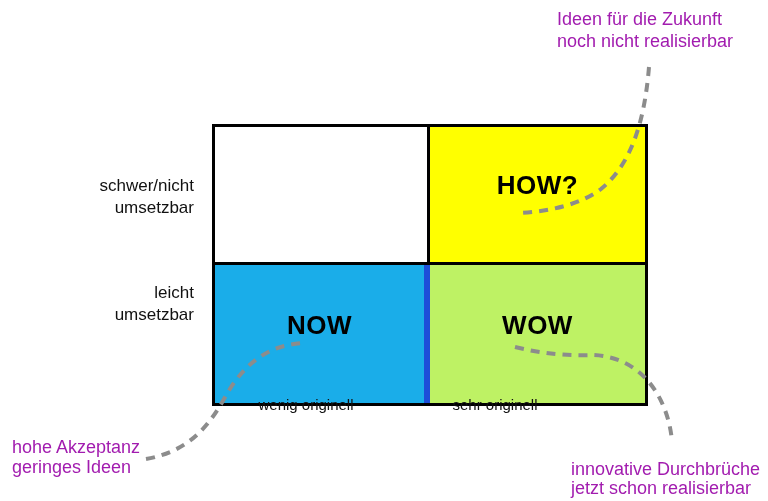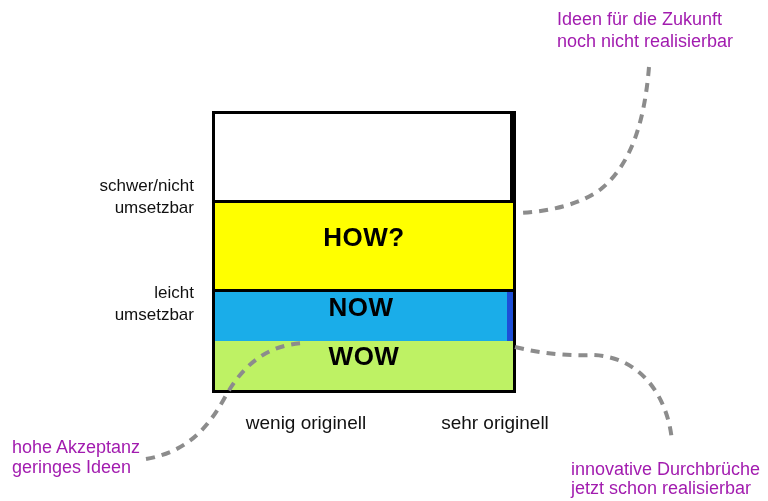--- a/index.html
+++ b/index.html
@@ -12,27 +12,27 @@
     width: 768px;
     height: 501px;
     background: #ffffff;
     overflow: hidden;
   }
 
   
   .matrix {
     position: absolute;
     left: 212px;
-    top: 111px;
-    width: 304px;
+    top: 124px;
+    width: 436px;
     height: 282px;
     border: 3px solid #000;
     box-sizing: border-box;
     display: grid;
-    grid-template-columns: 1fr;
+    grid-template-columns: 1fr 1fr;
     grid-template-rows: 1fr 1fr;
   }
   .quadrant {
     display: flex;
     align-items: center;
     justify-content: center;
     box-sizing: border-box;
   }
   .q-tl { border-right: 3px solid #000; border-bottom: 3px solid #000; }
   .q-tr { border-bottom: 3px solid #000; }
@@ -53,23 +53,23 @@
     text-align: right;
     font-size: 17px;
     line-height: 22px;
     color: #111;
   }
   .row-label.top { top: 175px; }
   .row-label.bottom { top: 282px; }
 
   .col-label {
     position: absolute;
-    top: 412px;
+    top: 396px;
     text-align: center;
-    font-size: 19px;
+    font-size: 15px;
     color: #111;
   }
   .col-label.left  { left: 212px; width: 188px; }
   .col-label.right { left: 400px; width: 190px; }
 
   
   .annotation {
     position: absolute;
     font-size: 18px;
     line-height: 22px;

